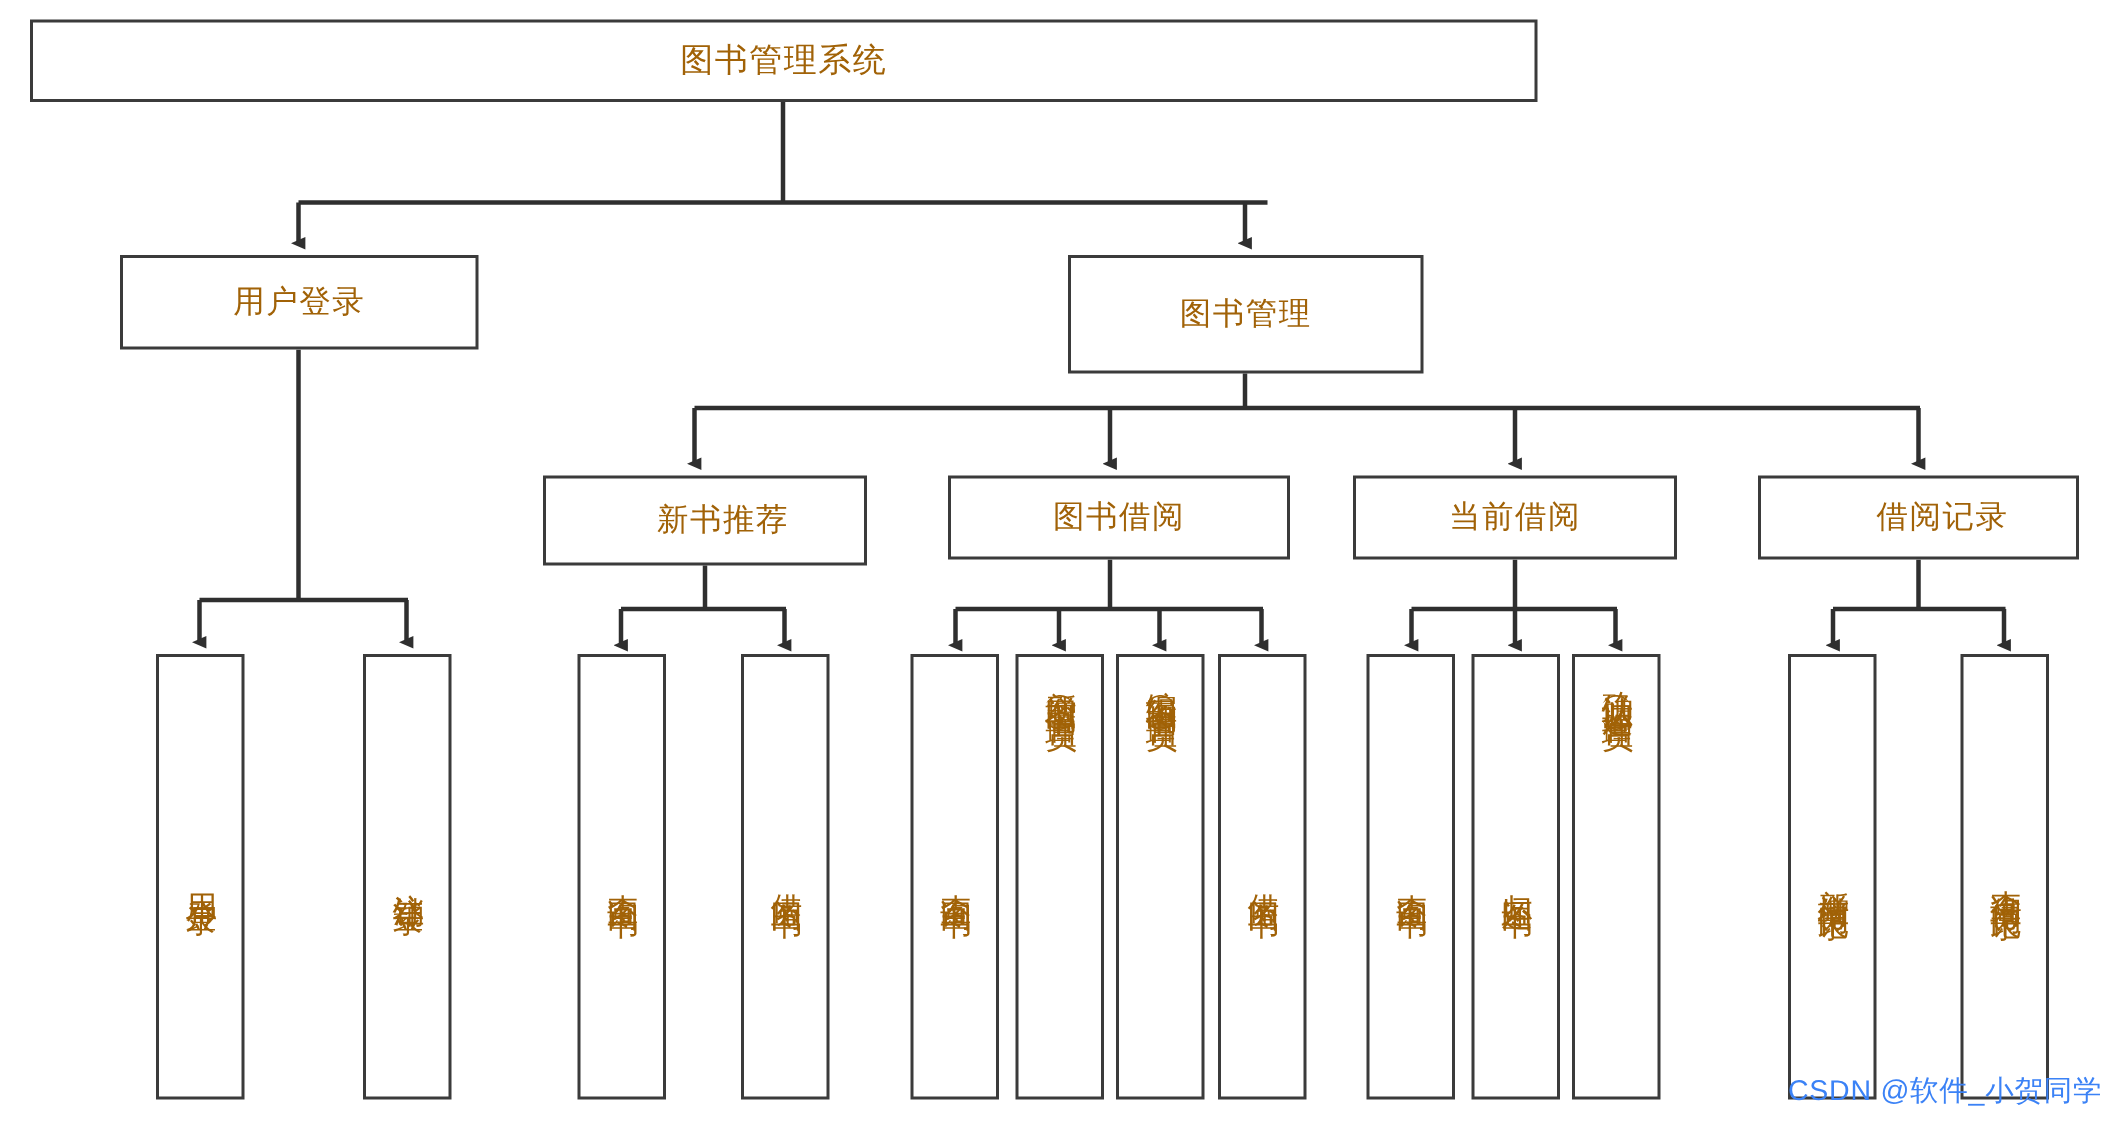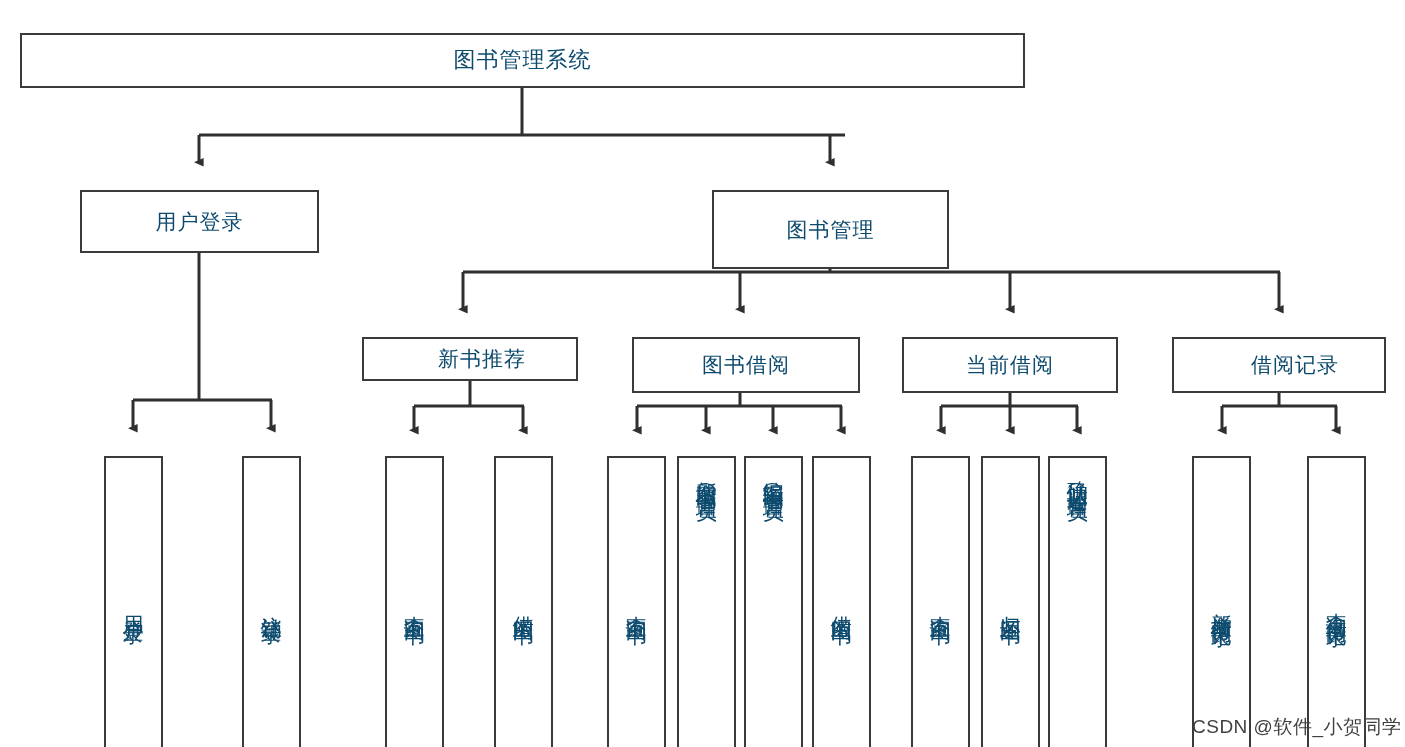--- a/index.html
+++ b/index.html
@@ -12,23 +12,22 @@
   svg#wires{position:absolute;left:0;top:0;width:1405px;height:747px;}
   .node{
     position:absolute;
     box-sizing:border-box;
     background:#ffffff;
     border:2px solid #3b3b3b;
     display:flex;
     align-items:center;
     justify-content:center;
     text-align:center;
-    color:#0c4a6e;
+    color:#a16207;
     letter-spacing:1px;
-    margin-top:20px;
   }
   .node.h{           
     writing-mode:horizontal-tb;
     font-size:21px;
     line-height:1.1;
   }
   .node.root{font-size:22px;}
   .node.v{           
     writing-mode:vertical-rl;
     text-orientation:upright;
@@ -38,21 +37,21 @@
     padding:6px 0;
     align-items:center;
     justify-content:center;
   }
   .node.v.topfill{
     justify-content:flex-start;
   }
   .watermark{
     position:absolute;
     font-size:19px;
-    color:#404040;
+    color:#3b82f6;
     white-space:nowrap;
     letter-spacing:0.5px;
     pointer-events:none;
   }
 </style>
 </head>
 <body>
 
 <div id="diagram-root">
 
@@ -104,23 +103,23 @@
       <path d="M1222,406 L1222,430" marker-end="url(#arrow)"></path>
       <path d="M1336,406 L1336,430" marker-end="url(#arrow)"></path>
     </g>
   </svg>
 
   <div class="node h root" style="left:20px;top:13px;width:1005px;height:55px;">图书管理系统</div>
 
   <div class="node h" style="left:80px;top:170px;width:239px;height:63px;">用户登录</div>
   <div class="node h" style="left:712px;top:170px;width:237px;height:79px;">图书管理</div>
 
-  <div class="node h" style="left:362px;top:317px;width:216px;height:44px;padding-left:24px;">新书推荐</div>
+  <div class="node h" style="left:362px;top:317px;width:216px;height:60px;padding-left:24px;">新书推荐</div>
   <div class="node h" style="left:632px;top:317px;width:228px;height:56px;">图书借阅</div>
-  <div class="node h" style="left:902px;top:317px;width:216px;height:56px;">当前借阅</div>
+  <div class="node h" style="left:902px;top:317px;width:216px;height:56px;font-family:Liberation Serif, serif;">当前借阅</div>
   <div class="node h" style="left:1172px;top:317px;width:214px;height:56px;padding-left:32px;">借阅记录</div>
 
   <div class="node v" style="left:104px;top:436px;width:59px;height:297px;">用户登录</div>
   <div class="node v" style="left:242px;top:436px;width:59px;height:297px;">注销登录</div>
 
   <div class="node v" style="left:385px;top:436px;width:59px;height:297px;">查询图书</div>
   <div class="node v" style="left:494px;top:436px;width:59px;height:297px;">借阅图书</div>
 
   <div class="node v" style="left:607px;top:436px;width:59px;height:297px;">查询图书</div>
   <div class="node v topfill" style="left:677px;top:436px;width:59px;height:297px;">新增图书（管理员）</div>

